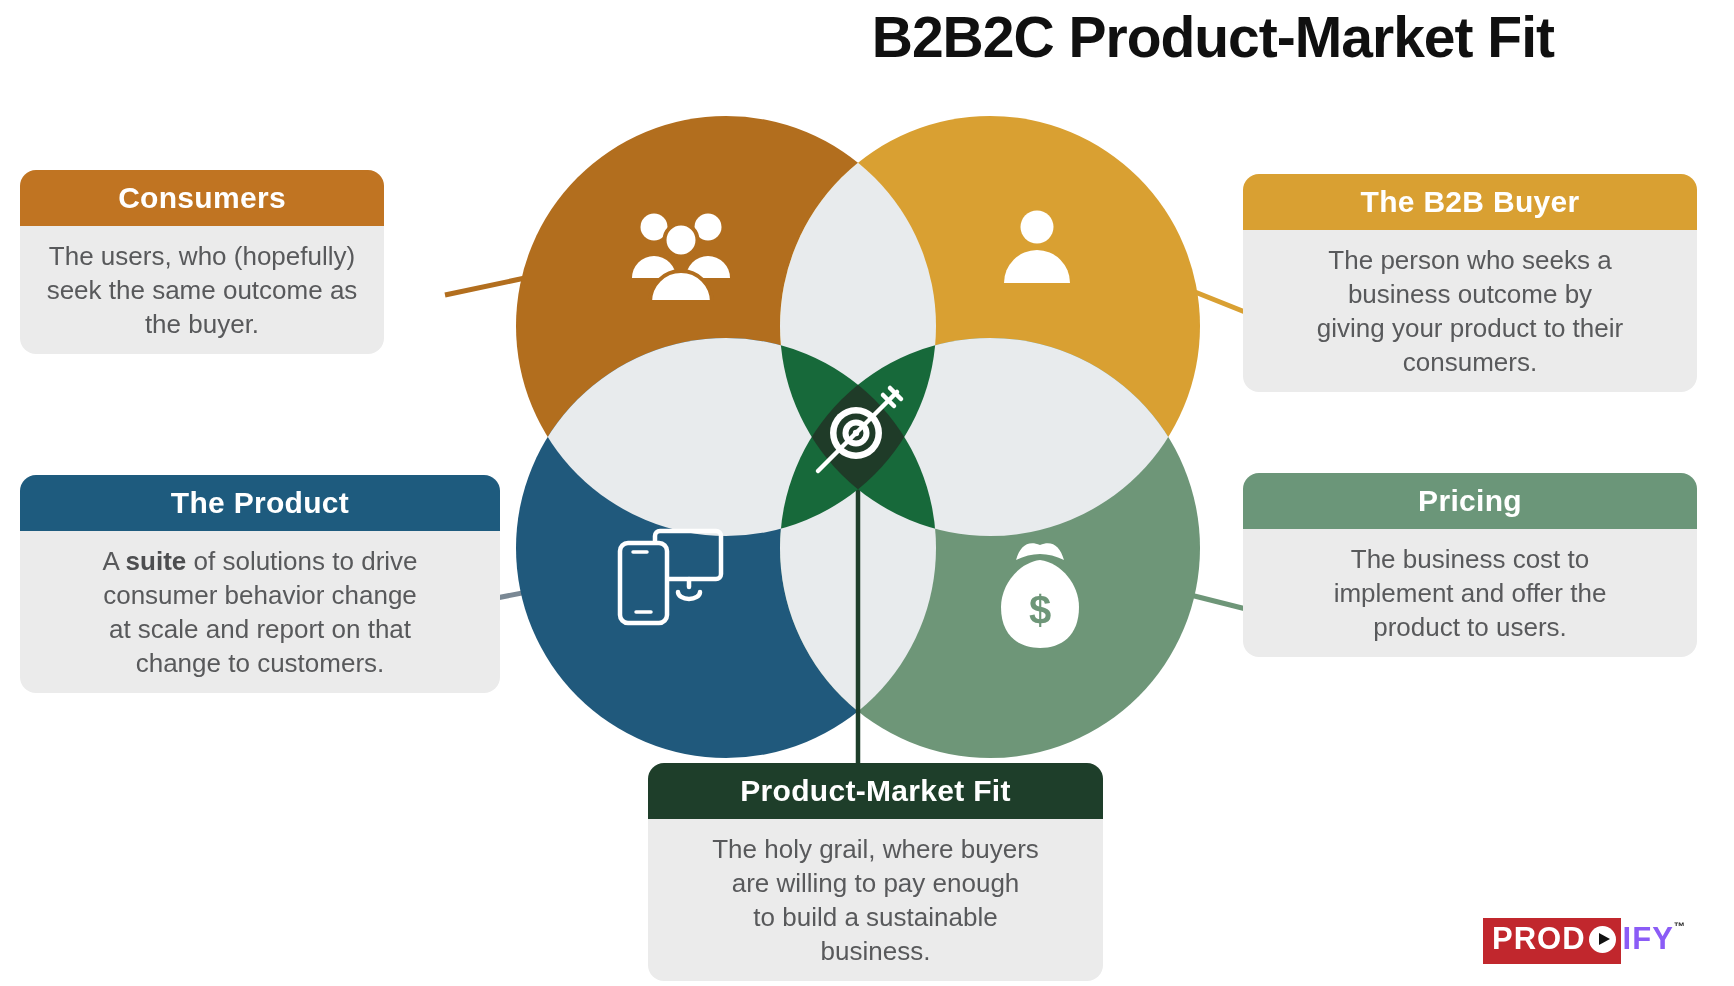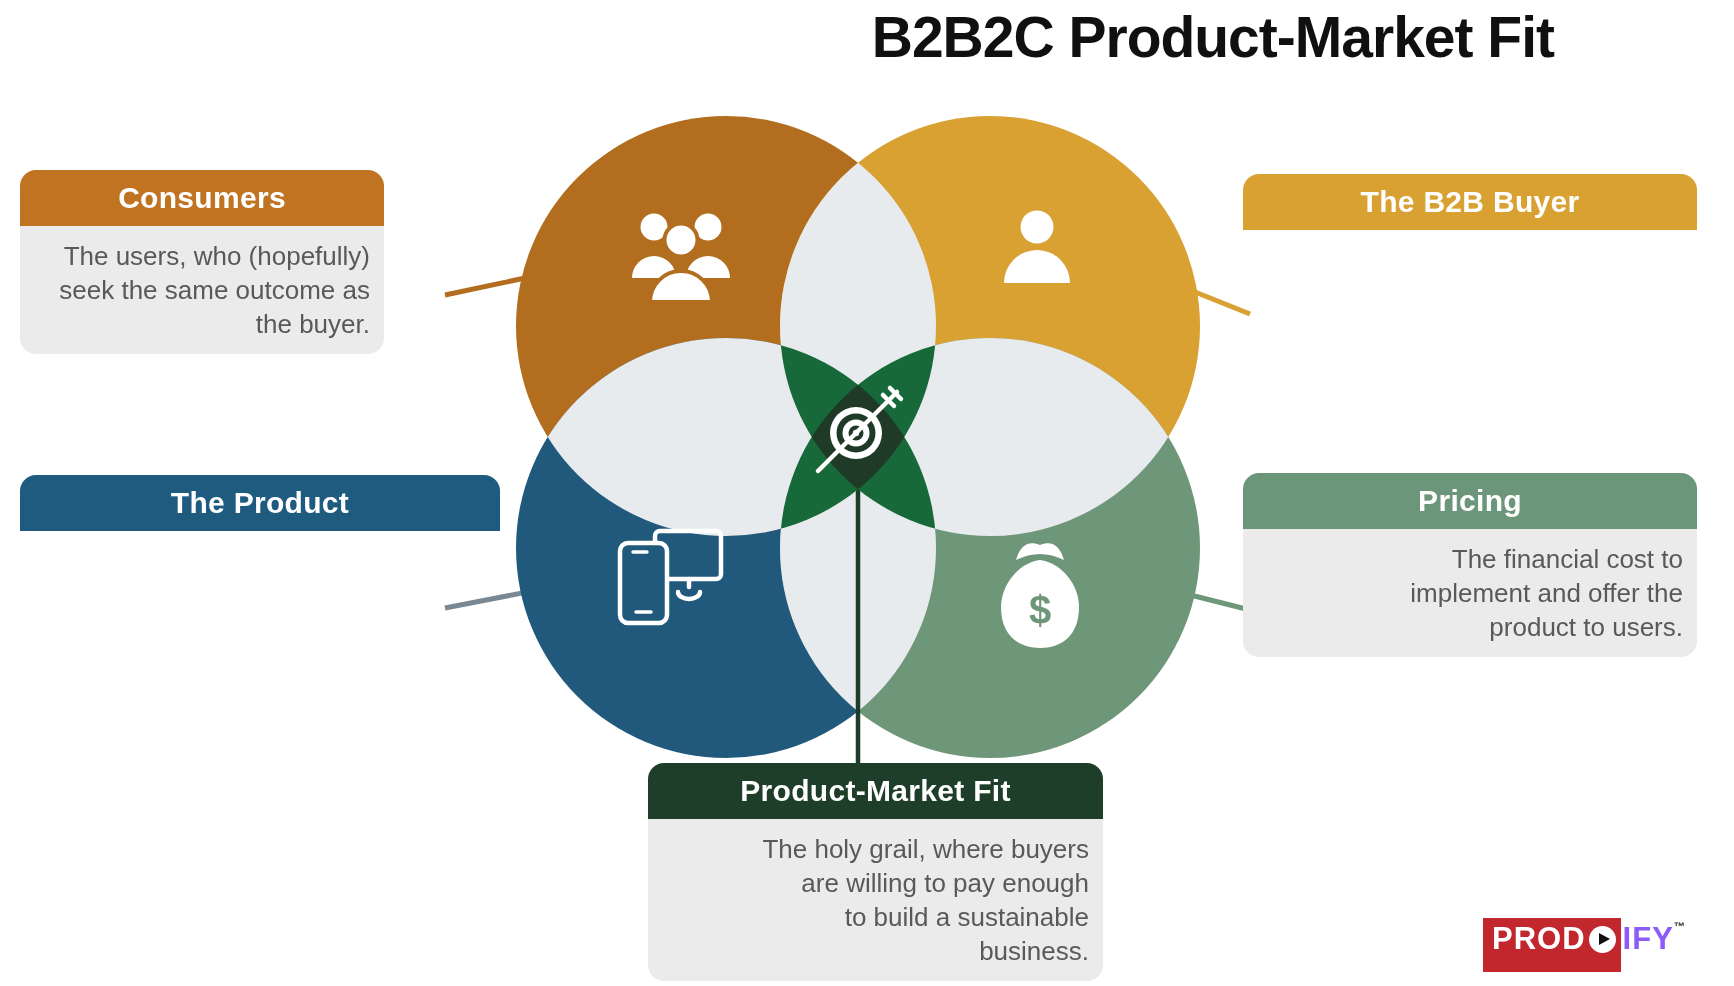--- a/index.html
+++ b/index.html
@@ -12,36 +12,36 @@
     font-size:57px;font-weight:800;letter-spacing:-1px;color:#101010;margin:0;
   }
   #venn-svg{position:absolute;left:0;top:0;z-index:1;}
   .card{position:absolute;z-index:2;}
   .card-header{
     height:56px;border-radius:16px 16px 0 0;display:flex;align-items:center;justify-content:center;
     color:#ffffff;font-weight:800;font-size:30px;letter-spacing:.3px;
   }
   .card-body{
     background:#EBEBEB;border-radius:0 0 16px 16px;padding:13px 14px;
-    font-size:26px;line-height:34px;color:#58595B;text-align:right;white-space:pre-line;
+    font-size:26px;line-height:34px;color:#58595B;text-align:center;white-space:pre-line;
   }
   .card-body b{color:#4D4E50;font-weight:700;}
   .hdr-consumers{background:#C07422;}
   .hdr-b2b{background:#D9A032;}
   .hdr-product{background:#1E5B7E;}
   .hdr-pricing{background:#6B9679;}
   .hdr-pmf{background:#1E3E2A;}
   #card-consumers{left:20px;top:170px;width:364px;}
   #card-b2b{left:1243px;top:174px;width:454px;}
   #card-product{left:20px;top:475px;width:480px;}
   #card-pricing{left:1243px;top:473px;width:454px;}
   #card-pmf{left:632px;top:763px;width:455px;margin-left:16px;}
   
   #logo{position:absolute;left:1483px;top:918px;z-index:2;display:flex;align-items:flex-start;}
-  .logo-red{background:#C1272D;height:42px;display:flex;align-items:center;padding:0 5px 12px 9px;gap:3px;}
+  .logo-red{background:#C1272D;height:42px;display:flex;align-items:center;padding:0 5px 4px 9px;gap:3px;}
   .logo-prod{color:#ffffff;font-weight:800;font-size:31px;letter-spacing:1px;line-height:42px;}
   .logo-play{width:27px;height:27px;background:#ffffff;border-radius:50%;position:relative;}
   .logo-play:after{
     content:"";position:absolute;left:10px;top:7px;width:0;height:0;
     border-left:11px solid #111111;border-top:6.5px solid transparent;border-bottom:6.5px solid transparent;
   }
   .logo-ify{color:#8b5cf6;font-weight:800;font-size:31px;letter-spacing:1px;line-height:42px;margin-left:2px;}
   .logo-tm{color:#161616;font-size:11px;font-weight:700;margin-top:2px;}
 </style>
 </head>
@@ -150,29 +150,37 @@
 
   <div class="card" id="card-consumers">
     <div class="card-header hdr-consumers">Consumers</div>
     <div class="card-body">The users, who (hopefully)
 seek the same outcome as
 the buyer.</div>
   </div>
 
   <div class="card" id="card-b2b">
     <div class="card-header hdr-b2b">The B2B Buyer</div>
+    <div class="card-body">The person who seeks a
+business outcome by
+giving your product to their
+consumers.</div>
   </div>
 
   <div class="card" id="card-product">
     <div class="card-header hdr-product">The Product</div>
+    <div class="card-body"><span>A </span><b>suite</b><span> of solutions to drive
+consumer behavior change
+at scale and report on that
+change to customers.</span></div>
   </div>
 
   <div class="card" id="card-pricing">
     <div class="card-header hdr-pricing">Pricing</div>
-    <div class="card-body">The financial cost to
+    <div class="card-body">The business cost to
 implement and offer the
 product to users.</div>
   </div>
 
   <div class="card" id="card-pmf">
     <div class="card-header hdr-pmf">Product-Market Fit</div>
     <div class="card-body">The holy grail, where buyers
 are willing to pay enough
 to build a sustainable
 business.</div>

